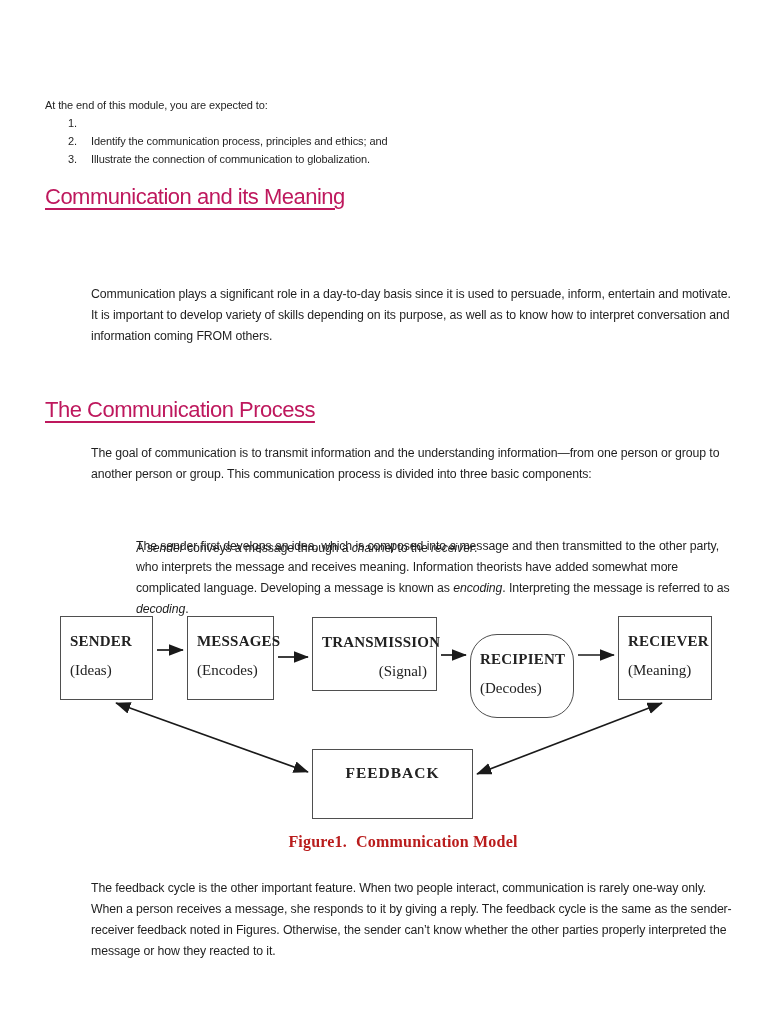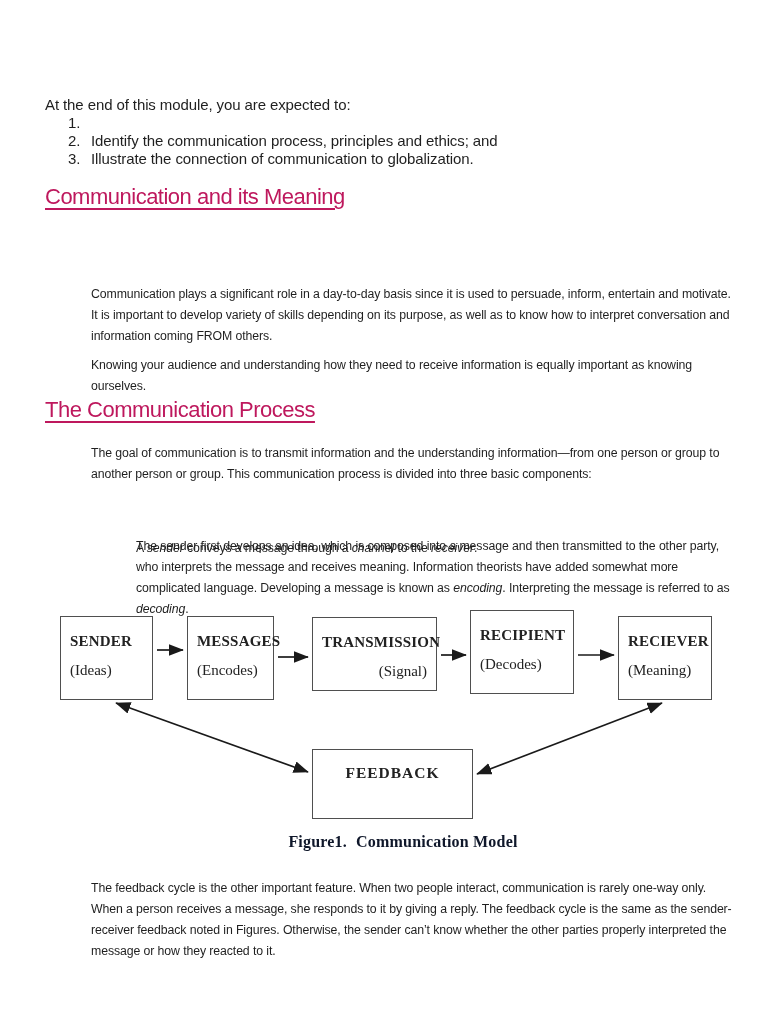--- a/index.html
+++ b/index.html
@@ -10,21 +10,21 @@
   .abs { position:absolute; }
 
   .doc-title {
     top:44px; left:45px; width:690px; white-space:nowrap;
     font-size:18px; font-weight:bold; letter-spacing:-0.7px; color:#161616;
   }
   .doc-title .u { text-decoration:underline; text-decoration-thickness:2px; text-underline-offset:4px; }
   .doc-title .sep { font-weight:normal; padding:0 7px; color:#2a2a2a; }
 
   .body-text { font-size:12.3px; line-height:21px; letter-spacing:-0.1px; }
-  .list-text { font-size:15px; line-height:18px; letter-spacing:-0.1px; }
+  .list-text { font-size:11px; line-height:18px; letter-spacing:-0.1px; }
 
   .objectives-intro { top:96px; left:45px; width:640px; }
   .objectives-list { top:114px; left:68px; width:600px; }
   .obj-item { display:flex; }
   .obj-num { width:23px; flex:0 0 23px; }
 
   .section-heading {
     left:45px; font-size:22px; font-weight:normal; letter-spacing:-0.5px; color:#be185d;
     text-decoration:underline; text-decoration-thickness:2px; text-underline-offset:4px;
     white-space:nowrap;
@@ -47,29 +47,29 @@
     border:1.6px solid #4f4f4f;
     font-family:"Liberation Serif", serif; color:#222;
     padding:16px 0 0 9px;
   }
   .dbox-title { display:block; font-size:15px; font-weight:600; letter-spacing:0.2px; line-height:16px; }
   .dbox-sub   { display:block; font-size:15px; margin-top:13px; line-height:16px; }
   .b1 { left:60px;  top:6px; width:93px;  height:84px; }
   .b2 { left:187px; top:6px; width:87px;  height:84px; }
   .b3 { left:312px; top:7px; width:125px; height:74px; }
   .b3 .dbox-sub { text-align:right; padding-right:9px; }
-  .b4 { left:470px; top:0; width:104px; height:84px; }
+  .b4 { left:470px; top:24px; width:104px; height:84px;border-radius:27px; }
   .b5 { left:618px; top:6px; width:94px;  height:84px; }
   .fb { left:312px; top:139px; width:161px; height:70px; padding:15px 0 0 0; text-align:center; }
   .fb .dbox-title { letter-spacing:1px; font-size:15.5px; }
   .arrow-layer { position:absolute; left:0; top:0; width:768px; height:216px; }
 
   .fig-caption {
     top:833px; left:45px; width:716px; text-align:center;
-    font-family:"Liberation Serif", serif; font-weight:bold; font-size:16px; color:#0f172a;
+    font-family:"Liberation Serif", serif; font-weight:bold; font-size:16px; color:#b91c1c;
     letter-spacing:0.2px;
   }
   .fig-caption .cap-text { margin-left:9px; }
 </style>
 </head>
 <body>
 
 <div class="page">
 
 
@@ -85,21 +85,20 @@
     </div>
     <div class="obj-item">
       <span class="obj-num">3.</span>
       <span>Illustrate the connection of communication to globalization.</span>
     </div>
   </div>
 
   <div class="abs section-heading h-meaning">Communication and its Meaning</div>
 
   <div class="abs body-text p2">Communication plays a significant role in a day-to-day basis since it is used to persuade, inform, entertain and motivate. It is important to develop variety of skills depending on its purpose, as well as to know how to interpret conversation and information coming FROM others.</div>
-  <div class="abs body-text p3">Knowing your audience and understanding how they need to receive information is equally important as knowing ourselves.</div>
 
   <div class="abs section-heading h-process">The Communication Process</div>
 
   <div class="abs body-text p4">The goal of communication is to transmit information and the understanding information—from one person or group to another person or group. This communication process is divided into three basic components:</div>
 
   <div class="abs body-text p-sender">
     <span>A </span><span class="it">sender</span><span> conveys a message through a </span><span class="it">channel</span><span> to the </span><span class="it">receiver</span><span>.</span>
   </div>
 
   <div class="abs body-text p-develop">

